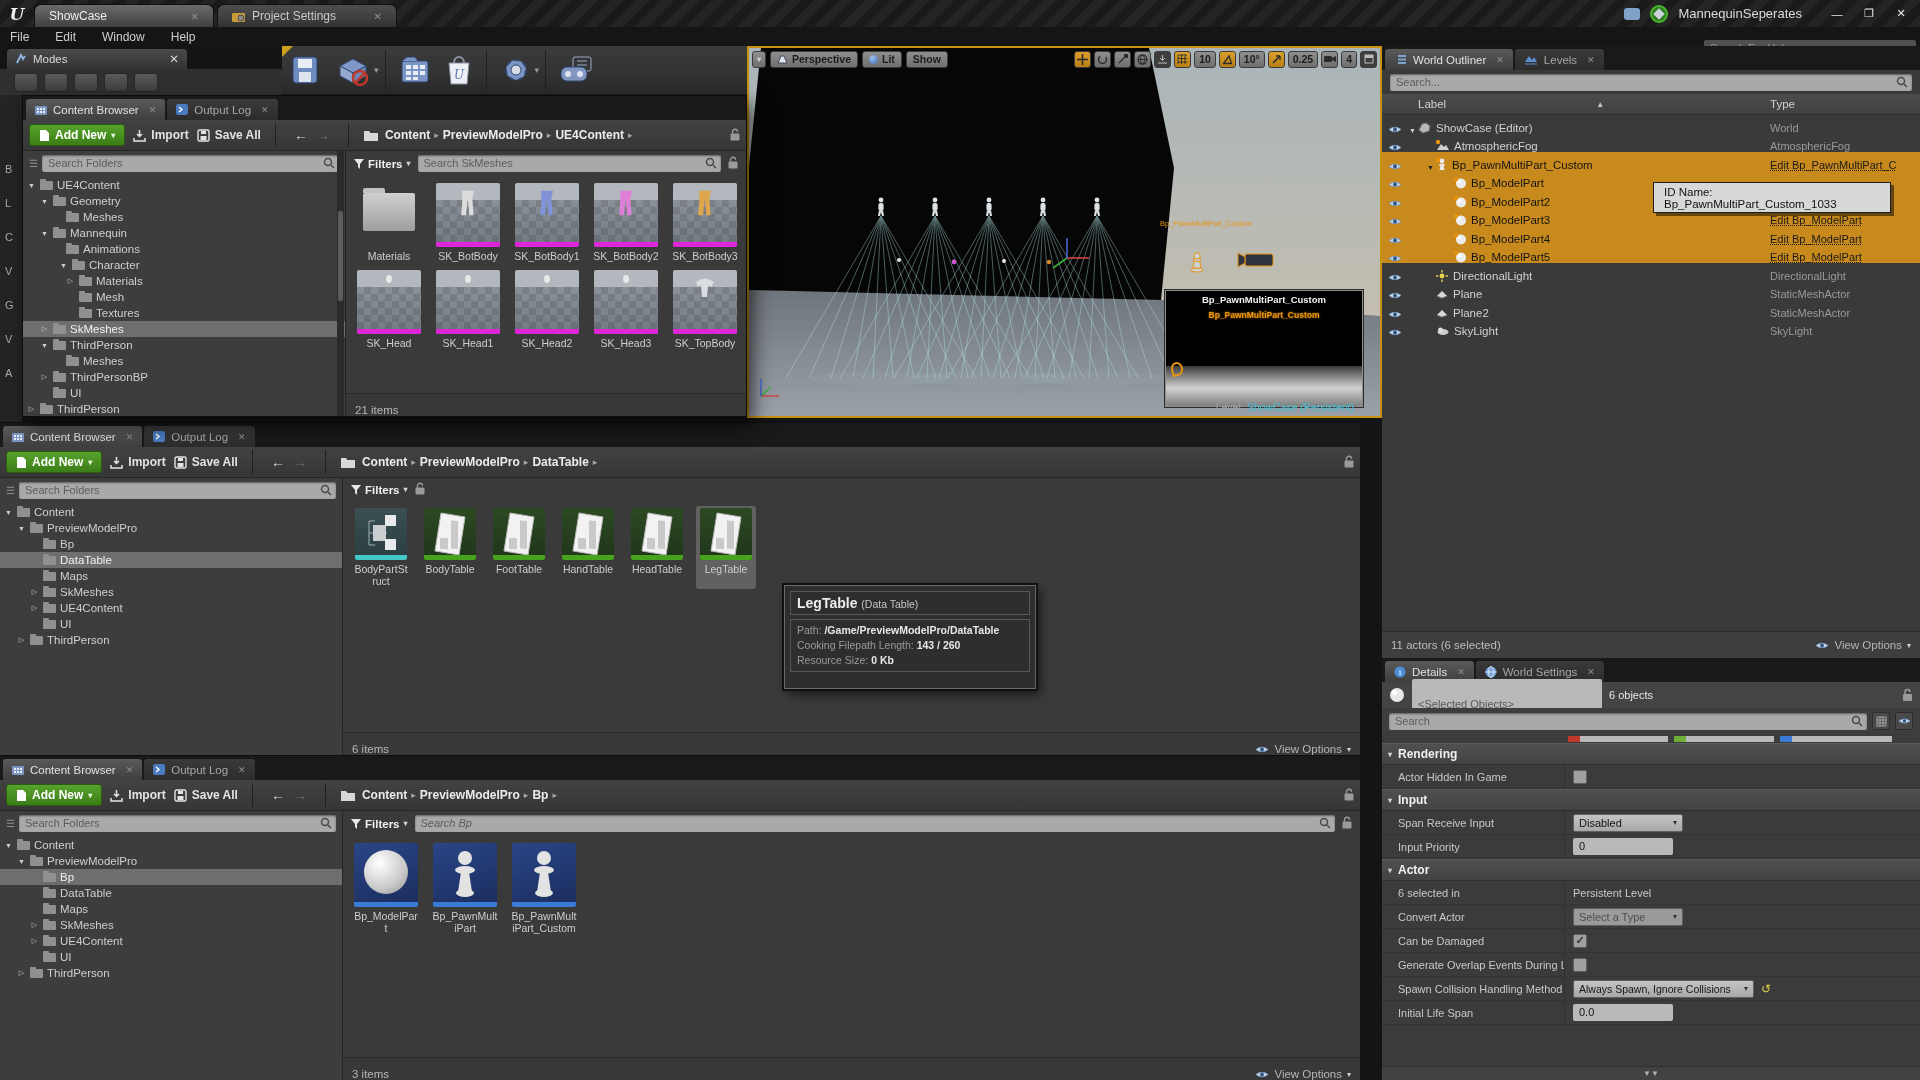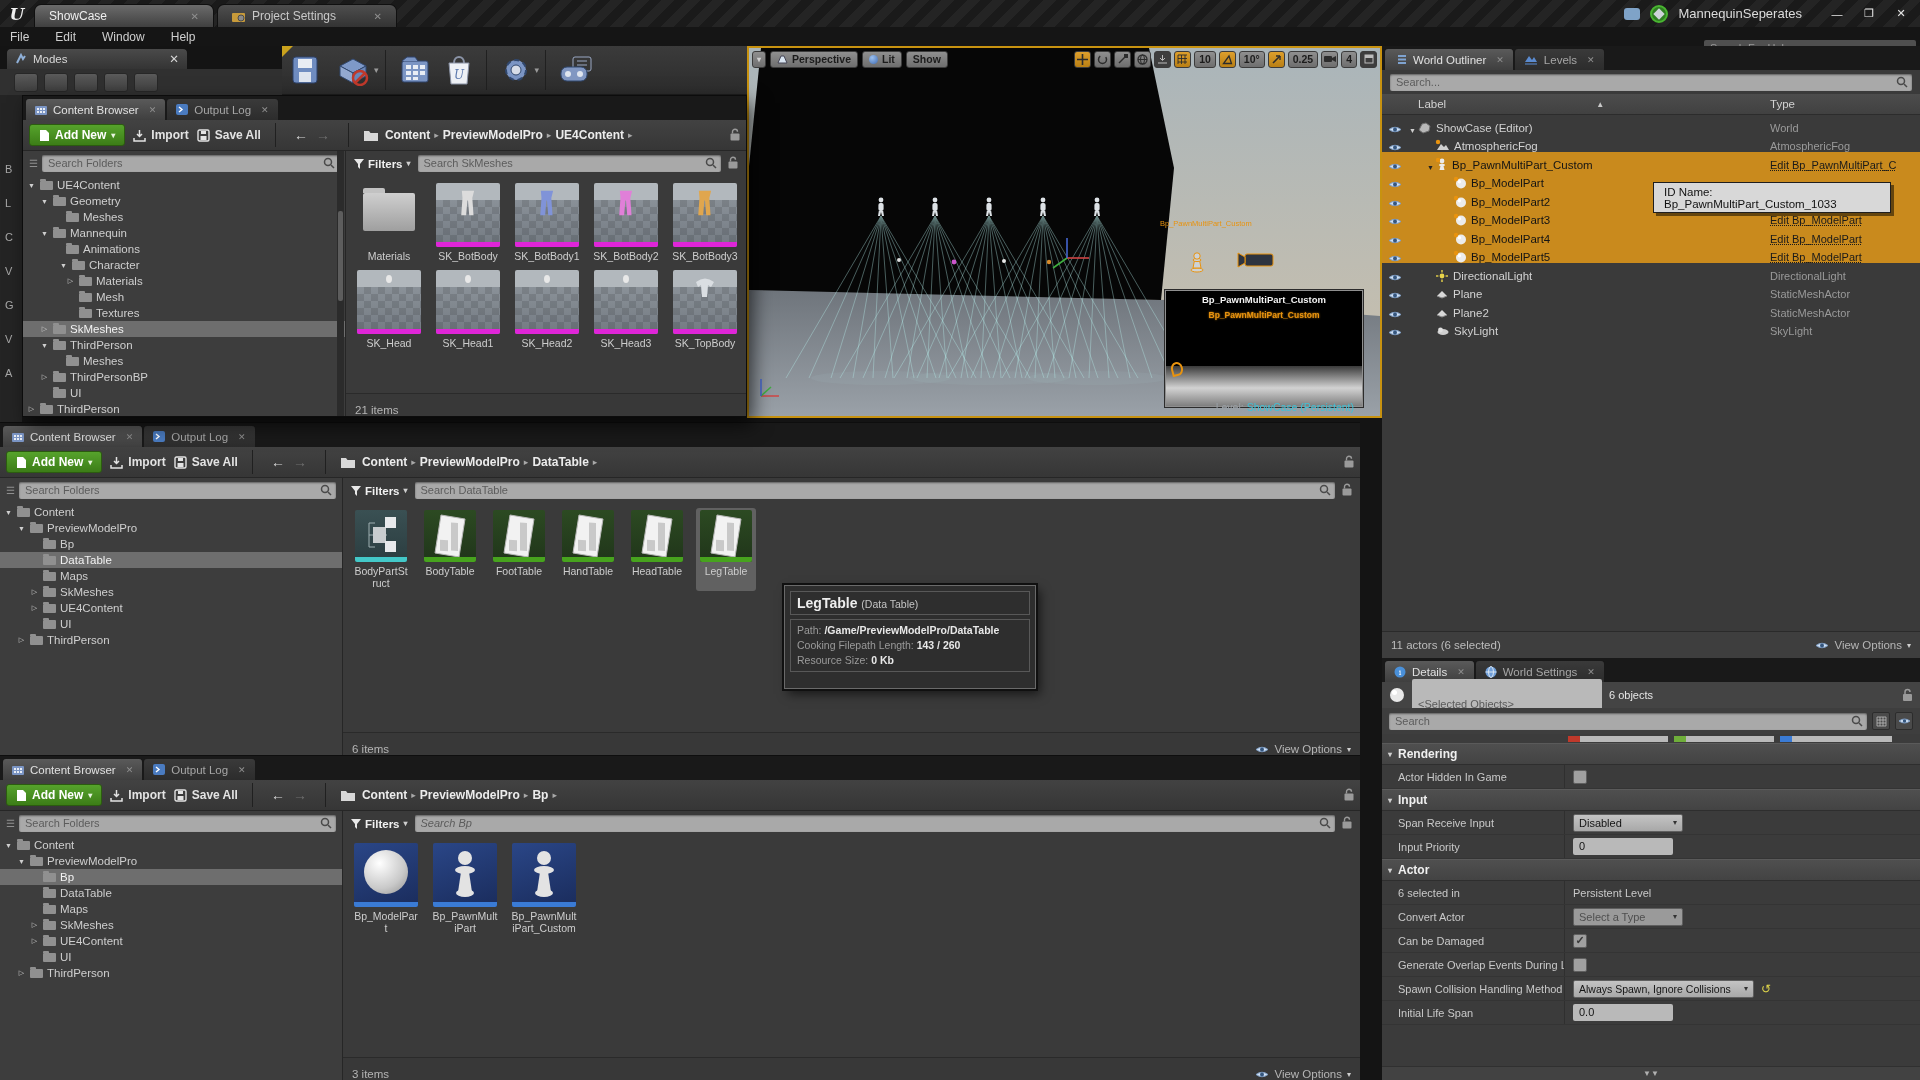--- a/index.html
+++ b/index.html
@@ -1330,24 +1330,20 @@
         </div>
         <div class="cb-right">
           <div class="filters-row">
             <span class="filters-lbl">
               <svg width="10" height="10">
                 <path d="M0 0 H10 L6 5 V10 L4 8 V5 Z" fill="#e8e8e8"></path>
               </svg>
               <span>Filters</span>
               <span class="caret">▾</span>
             </span>
-            <div class="sfield" style="flex: 1 1 0%;"><span>Search DataTable</span><svg class="mag" width="12" height="12">
-                <circle cx="5" cy="5" r="3.5" fill="none" stroke="#4a4a4a" stroke-width="1.5"></circle>
-                <line x1="8" y1="8" x2="11" y2="11" stroke="#4a4a4a" stroke-width="1.5"></line>
-              </svg></div>
             <span><svg width="10" height="13">
                 <rect x="0.5" y="5.5" width="9" height="7" rx="1" fill="#9a9a9a"></rect>
                 <path d="M2.5 5.5 V3.8 a2.5 2.5 0 0 1 5 0" fill="none" stroke="#9a9a9a" stroke-width="1.4"></path>
               </svg></span>
           </div>
           <div class="assets">
             <div class="tile">
               <div class="thumb struct">
                 <div class="structbg"></div>
                 <svg class="subj" width="40" height="44" viewBox="0 0 40 44">

